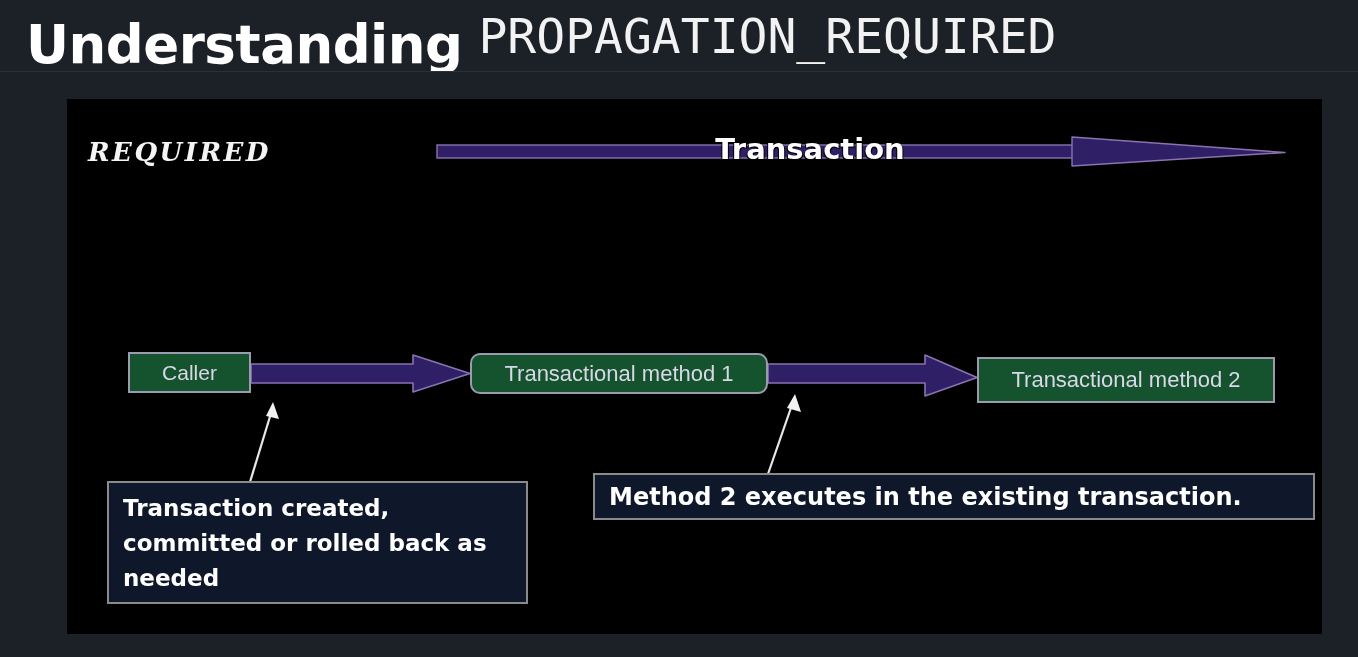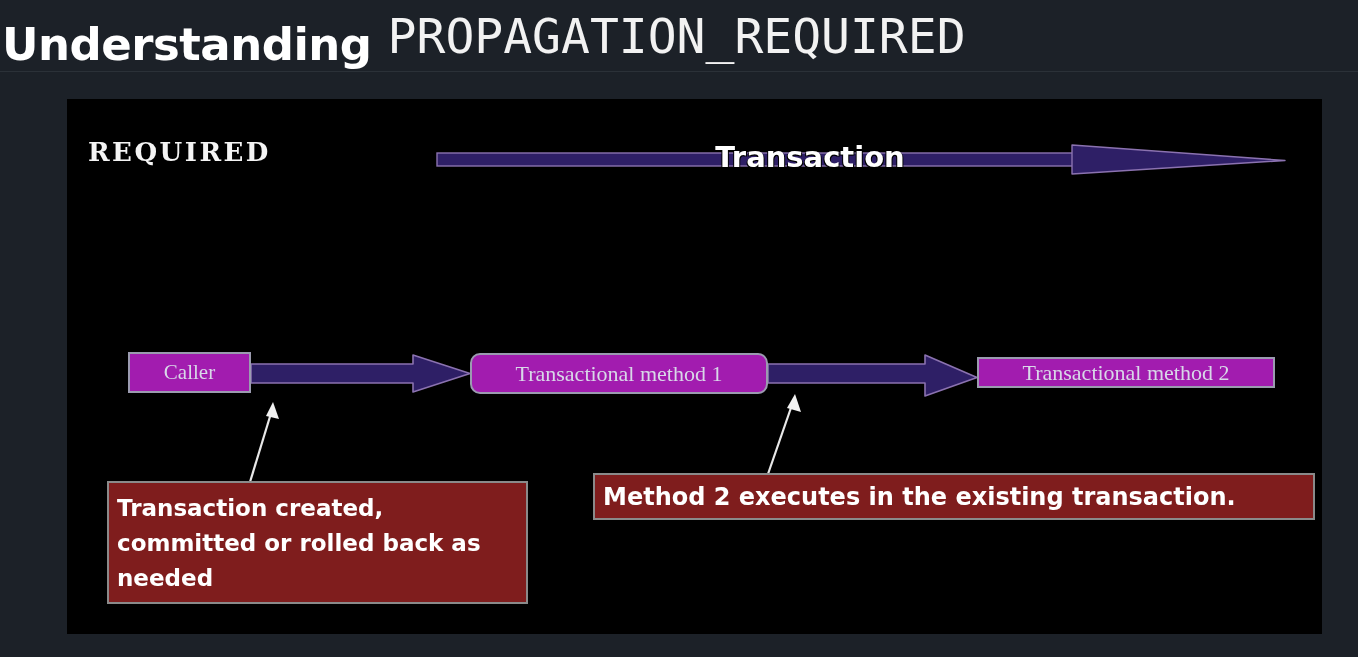--- a/index.html
+++ b/index.html
@@ -25,23 +25,23 @@
     border-bottom: 1px solid #2b3138;
     box-sizing: border-box;
     display: flex;
     align-items: center;
     white-space: nowrap;
     overflow: hidden;
   }
   #title-strong {
     font-family: "DejaVu Sans", sans-serif;
     font-weight: bold;
-    font-size: 45px;
+    font-size: 53px;
     color: #ffffff;
-    padding-left: 2px;
+    padding-left: 26px;
     letter-spacing: -0.5px;
     margin-top: 17px;
   }
   #title-mono {
     font-family: "DejaVu Sans Mono", monospace;
     font-weight: normal;
     font-size: 48px;
     color: #f2f2f2;
     padding-left: 16px;
     letter-spacing: 0px;
@@ -61,82 +61,83 @@
   
   #required-label {
     position: absolute;
     left: 21px;
     top: 38px;
     font-family: "DejaVu Serif", serif;
     font-weight: bold;
     font-size: 26px;
     letter-spacing: 2.5px;
     color: #f4f4f4;
+    font-style: italic;
   }
 
   
   #transaction-group {
     position: absolute;
     left: 0;
-    top: 8px;
+    top: 0;
     width: 1255px;
     height: 120px;
     pointer-events: none;
   }
   #transaction-label {
     position: absolute;
     left: 633px;
     top: 33px;
     width: 220px;
     text-align: center;
     font-family: "DejaVu Sans", sans-serif;
     font-weight: bold;
     font-size: 29px;
     color: #ffffff;
     text-shadow: 1px 1px 0 #000, -1px 1px 0 #000;
   }
 
   
   .method-box {
     position: absolute;
-    background: #a21caf;
+    background: #14532d;
     border: 2px solid #9b9bb0;
     box-sizing: border-box;
     color: #d8d8e8;
-    font-family: Liberation Serif, serif;
+    font-family: Liberation Sans, sans-serif;
     font-size: 21px;
     display: flex;
     align-items: center;
     justify-content: center;
     white-space: nowrap;
   }
   #box-caller      { left: 61px;  top: 253px; width: 123px; height: 41px; }
   #box-method-1    { left: 403px; top: 254px; width: 298px; height: 41px; font-size: 22px; border-radius: 10px; }
-  #box-method-2    { left: 910px; top: 258px; width: 298px; height: 31px; font-size: 22px; }
+  #box-method-2    { left: 910px; top: 258px; width: 298px; height: 46px; font-size: 22px; }
 
   
   #arrow-layer {
     position: absolute;
     left: 0; top: 0;
     width: 1255px; height: 535px;
     pointer-events: none;
   }
 
   
   .callout {
     position: absolute;
-    background: #7f1d1d;
+    background: #0f172a;
     border: 2px solid #8a8a8a;
     box-sizing: border-box;
     color: #ffffff;
     font-family: "DejaVu Sans", sans-serif;
     font-weight: bold;
     font-size: 23px;
     line-height: 35px;
-    padding: 8px 14px 6px 8px;
+    padding: 8px 14px 6px 14px;
   }
   #callout-left  { left: 40px;  top: 382px; width: 421px; height: 123px; }
   #callout-right { left: 501px; top: 374px; width: 722px; height: 47px; padding-top: 4px; margin-left: 25px; }
   #callout-right .callout-text { font-size: 24px; line-height: 37px; }
 </style>
 </head>
 <body>
 
 <div id="page-header">
   <span id="title-strong">Understanding</span>

